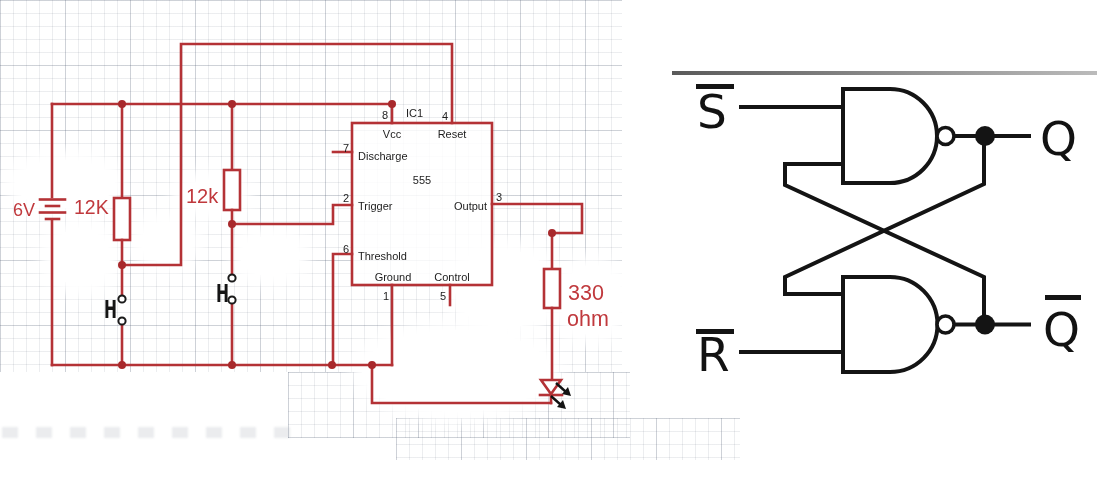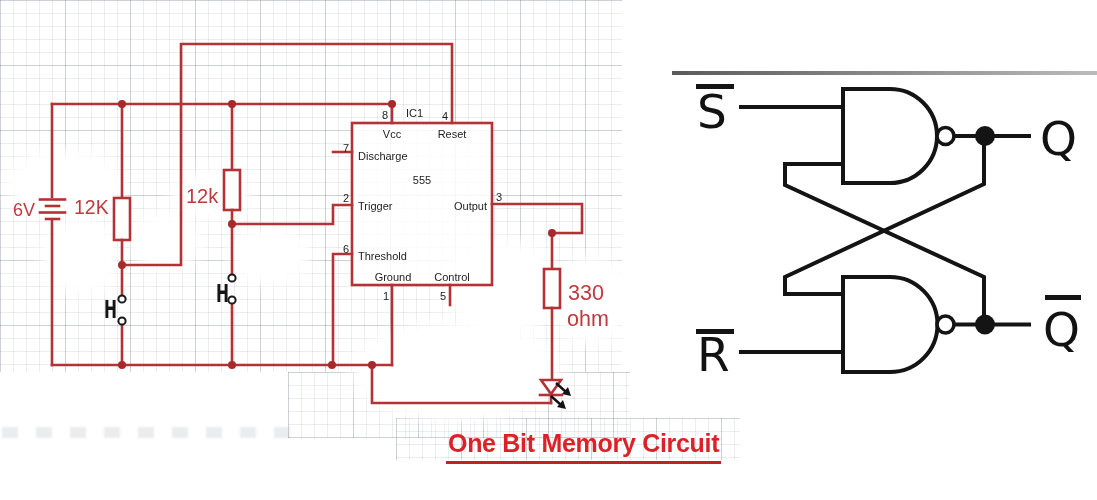--- a/index.html
+++ b/index.html
@@ -208,14 +208,13 @@
       <rect class="blk" x="696" y="84" width="38" height="5"></rect>
       <text class="biglabel" x="697" y="128">S</text>
       <rect class="blk" x="696" y="329" width="38" height="5"></rect>
       <text class="biglabel" x="697" y="371">R</text>
       <text class="biglabel" x="1040" y="155">Q</text>
       <rect class="blk" x="1045" y="295" width="36" height="5"></rect>
       <text class="biglabel" x="1043" y="346">Q</text>
     </g>
   </svg>
 
-  <div class="page-title">One Bit Memory Circuit</div>
 </div>
 
 </body></html>

